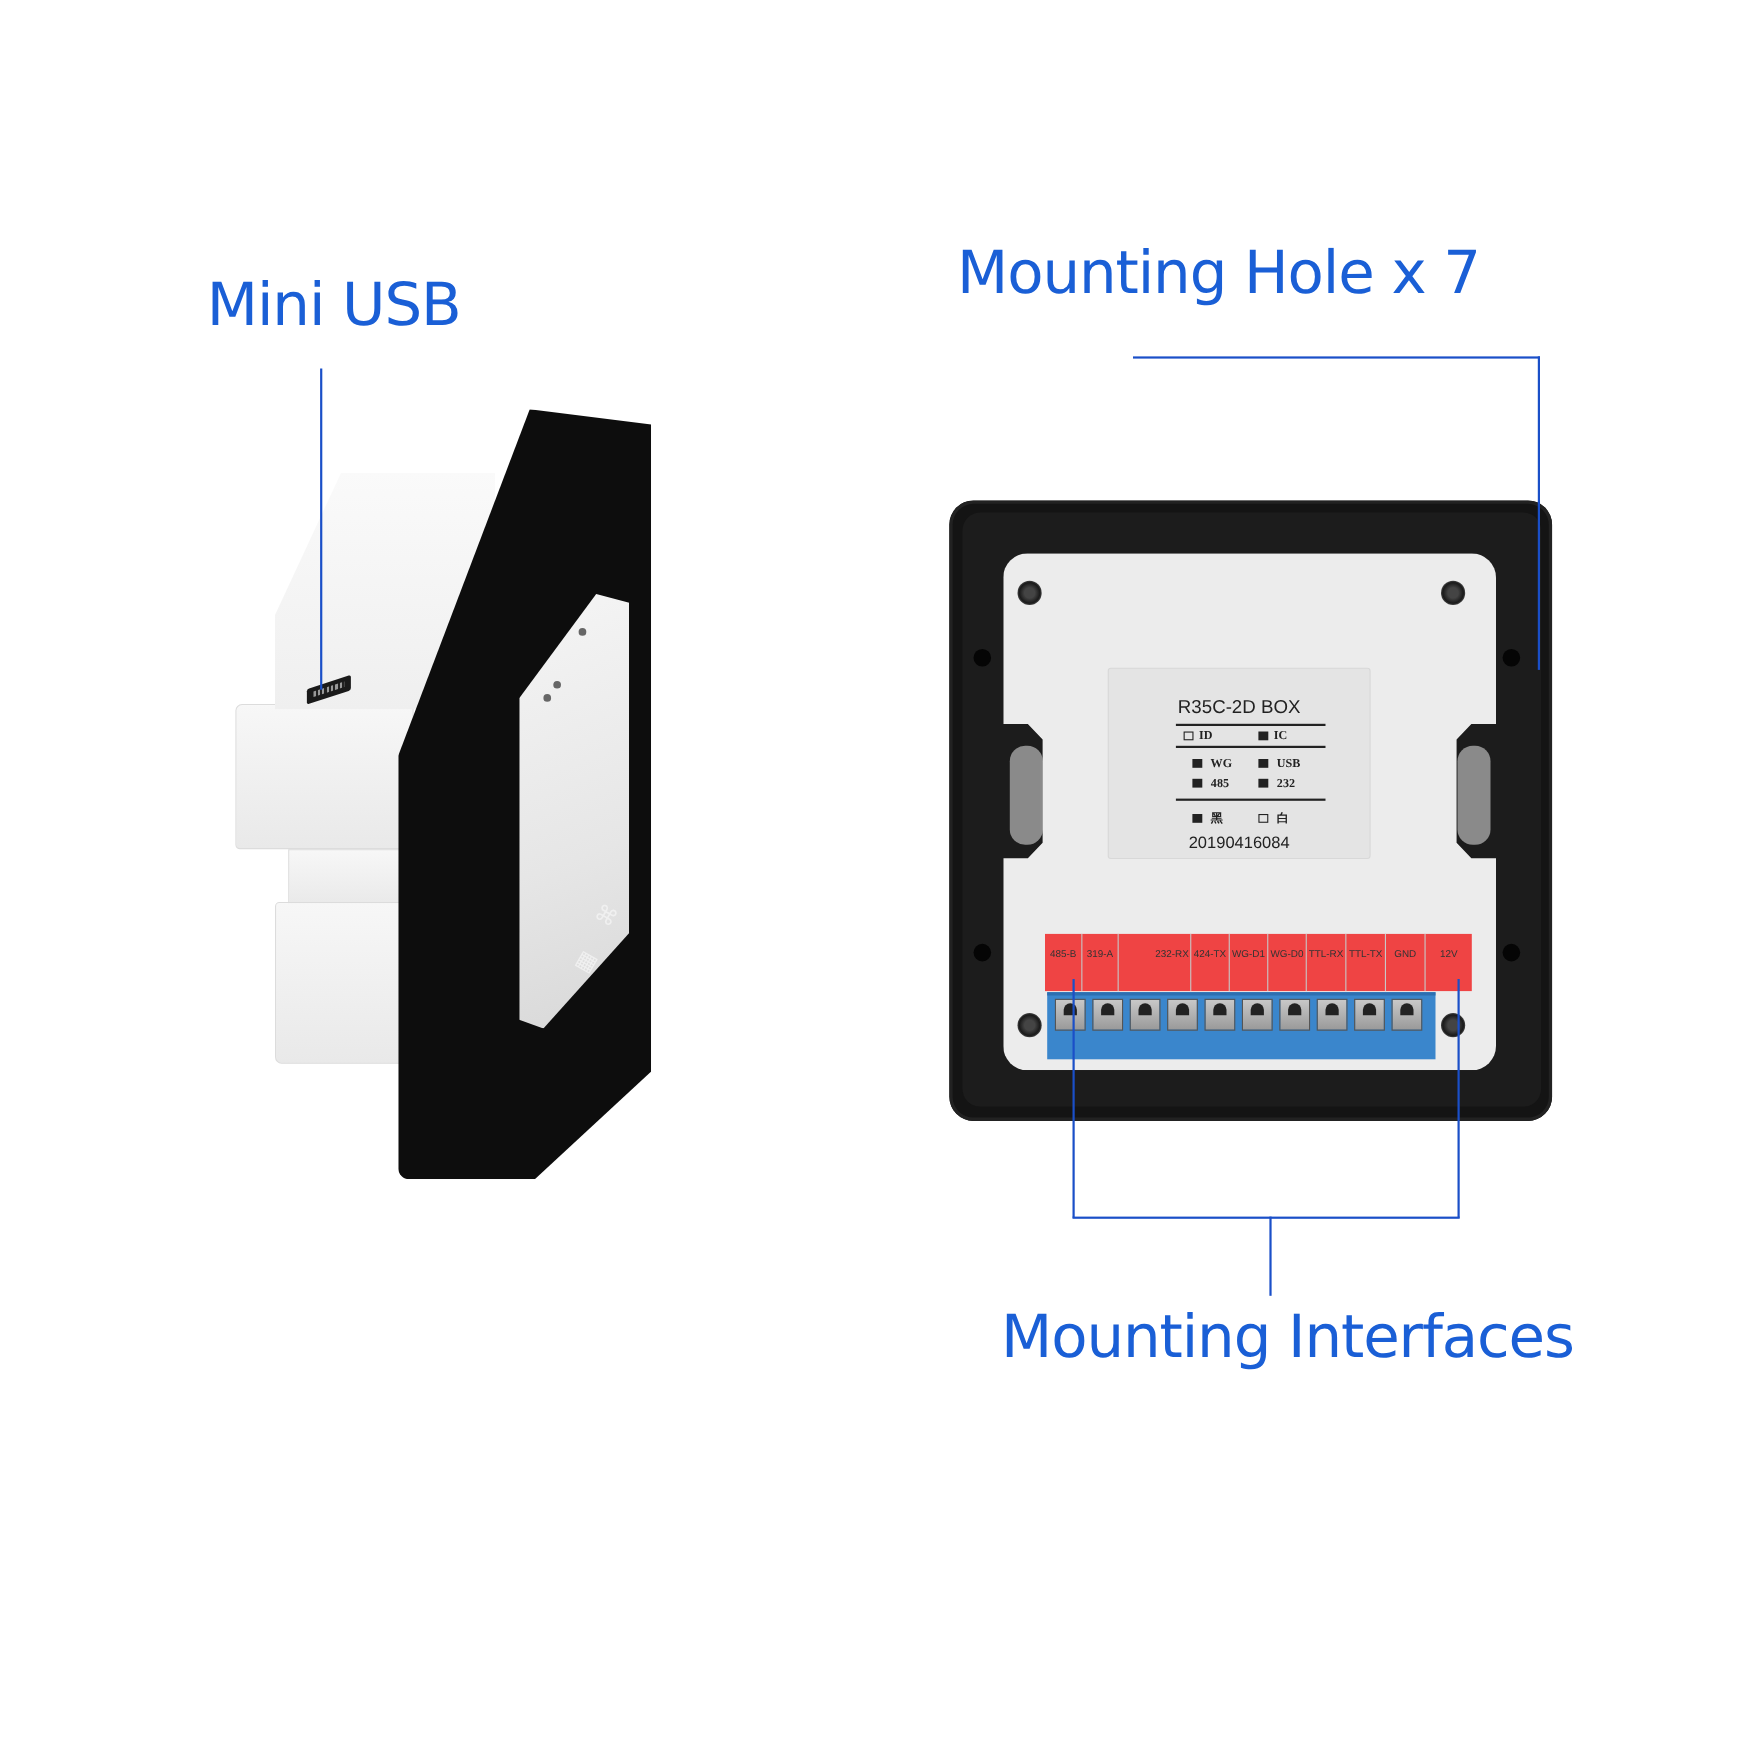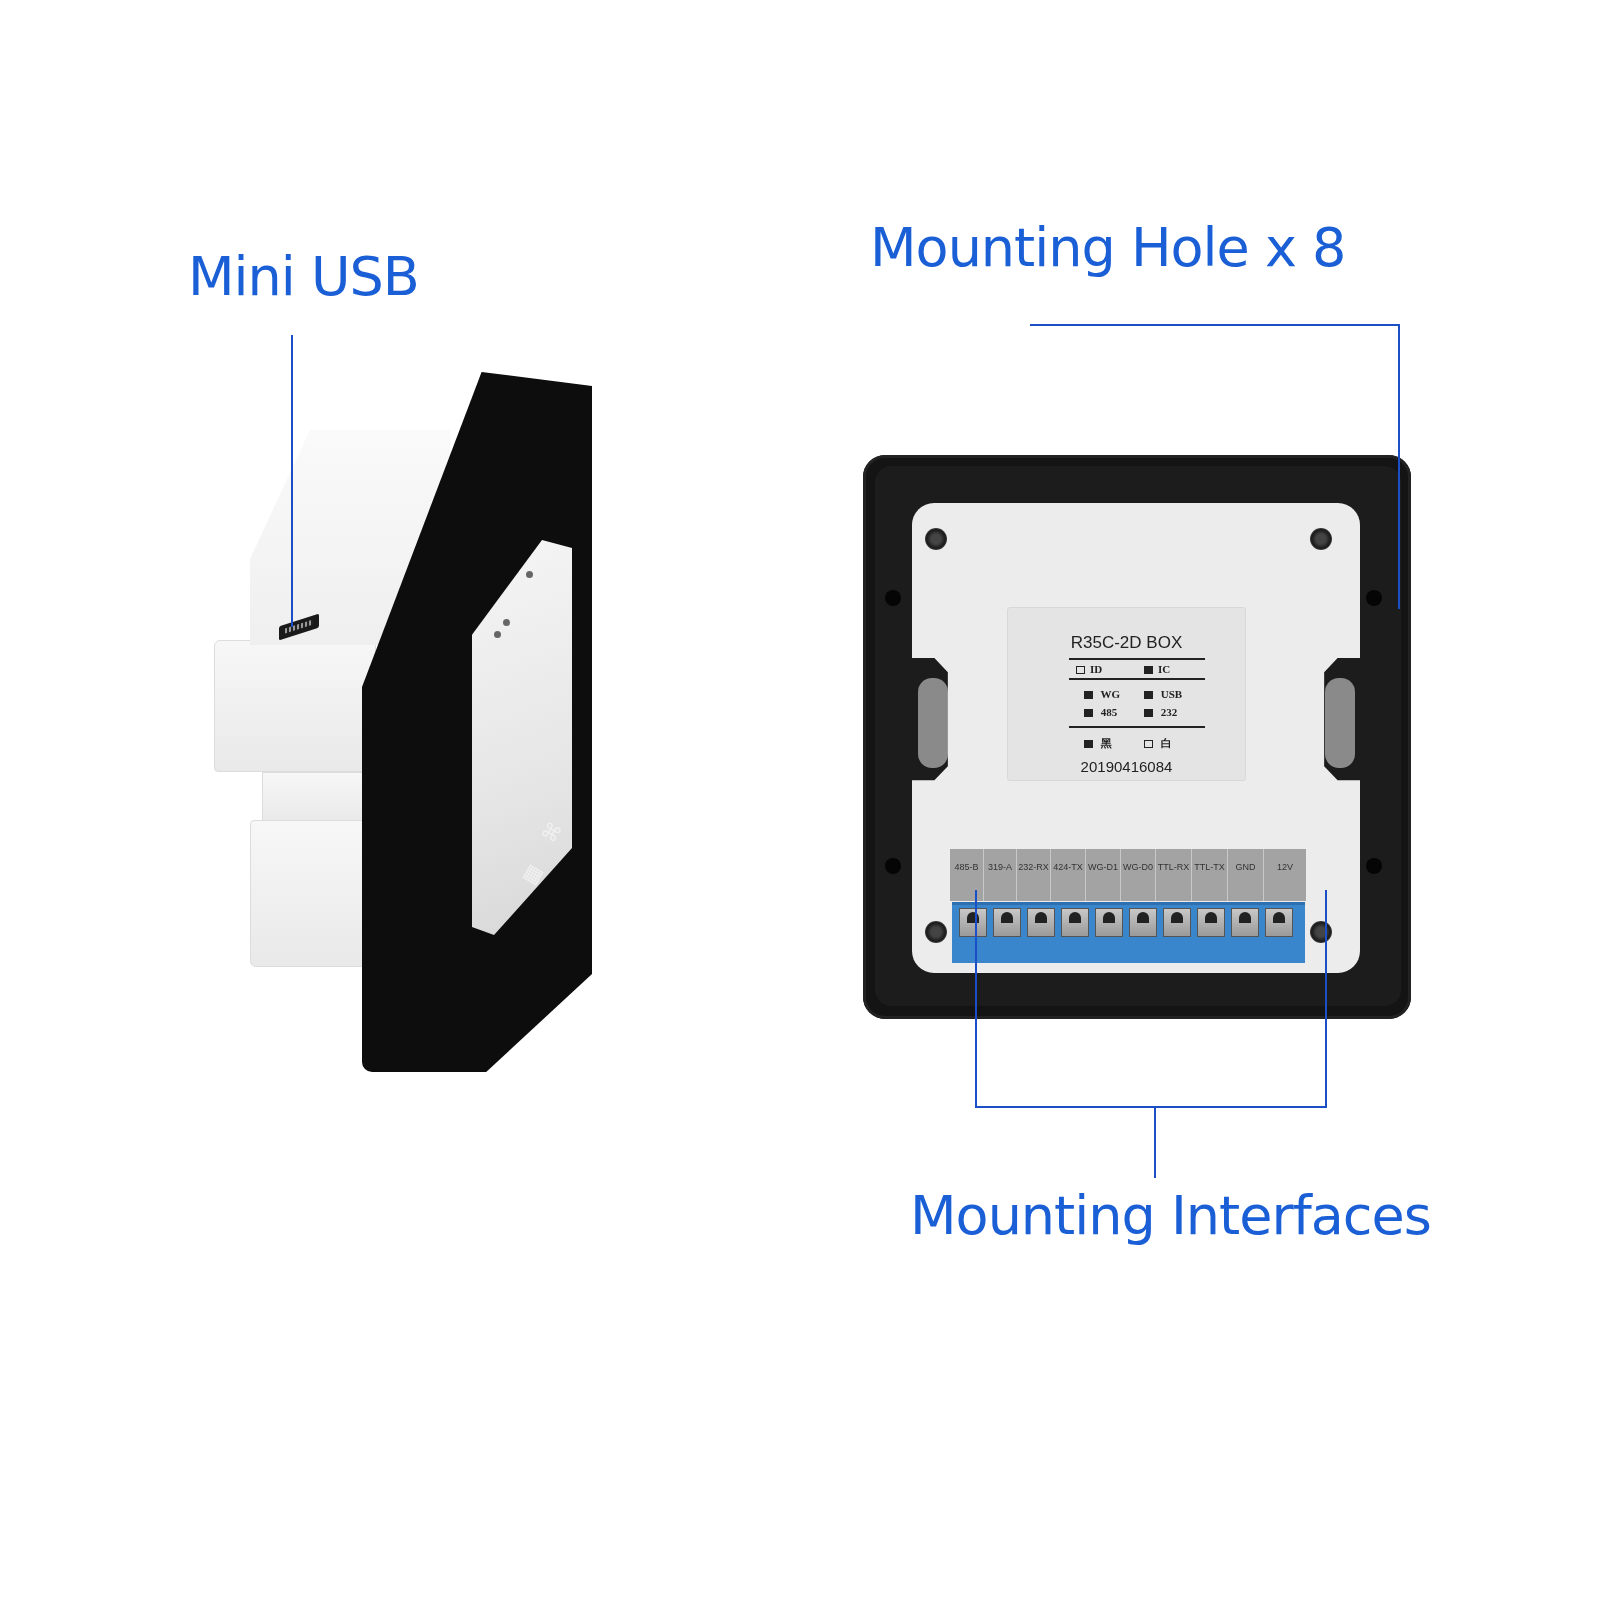--- a/index.html
+++ b/index.html
@@ -21,31 +21,31 @@
   .screw{position:absolute;width:22px;height:22px;border-radius:50%;background:radial-gradient(circle,#444 30%,#1a1a1a 60%,#777 85%);}
   .mhole{position:absolute;width:16px;height:16px;border-radius:50%;background:#050505;}
   .label-sticker{position:absolute;left:1007px;top:607px;width:237px;height:172px;background:#e4e4e4;border:1px solid #d8d8d8;border-radius:3px;}
   .lbl-title{position:absolute;left:0;right:0;top:25px;text-align:center;font-family:"Liberation Sans",sans-serif;font-size:17px;color:#222;}
   .lbl-rule{position:absolute;left:61px;width:136px;height:2px;background:#222;}
   .lbl-row{position:absolute;font-family:Liberation Serif, serif;font-size:11px;color:#222;font-weight:bold;}
   .box{display:inline-block;width:9px;height:8px;margin-right:5px;vertical-align:-1px;}
   .box.filled{background:#222;}
   .box.empty{border:1.5px solid #222;width:7px;height:6px;}
   .serial{position:absolute;left:0;right:0;top:150px;text-align:center;font-family:"Liberation Sans",sans-serif;font-size:15px;color:#222;}
-  .term-labels{position:absolute;left:950px;top:849px;height:52px;display:flex;background:#a3a3a3;}
+  .term-labels{position:absolute;left:950px;top:849px;height:52px;display:flex;background:#ef4444;}
   .term-label{height:52px;border-right:1px solid #c8c8c8;font-family:"Liberation Sans",sans-serif;font-size:9px;color:#333;display:flex;align-items:flex-start;justify-content:center;padding-top:13px;box-sizing:border-box;}
   .terminal-block{position:absolute;left:952px;top:902px;width:353px;height:58px;background:#3a86cc;border-top:3px solid #2d6fb0;}
   .terminal{position:absolute;top:3px;width:26px;height:27px;background:linear-gradient(180deg,#c8c8c8,#9a9a9a);border:1px solid #555;}
   .terminal:after{content:"";position:absolute;left:7px;top:3px;width:12px;height:11px;background:#222;border-radius:6px 6px 0 0;}
 </style>
 </head>
 <body>
 
 <div class="callout" style="left:188px;top:245px;font-size:54px;">Mini USB</div>
-<div class="callout" style="left:870px;top:216px;font-size:54px;">Mounting Hole x 8</div>
+<div class="callout" style="left:870px;top:216px;font-size:54px;">Mounting Hole x 7</div>
 <div class="callout" style="left:910px;top:1184px;font-size:54px;">Mounting Interfaces</div>
 
 <div>
   <div class="blk" style="left:214px;top:640px;width:160px;height:130px;border-radius:6px 0 0 4px;"></div>
   <div class="blk" style="left:250px;top:430px;width:200px;height:215px;background:linear-gradient(180deg,#fafafa,#efefef);clip-path:polygon(30% 0,100% 0,100% 100%,0 100%,0 60%);border:none;"></div>
   <div class="blk" style="left:262px;top:772px;width:112px;height:50px;"></div>
   <div class="blk" style="left:250px;top:820px;width:124px;height:145px;border-radius:4px 0 0 6px;"></div>
   <div class="usb-port"></div>
   <div class="bezel"></div>
   <div class="screen"></div>
@@ -85,21 +85,21 @@
     <div class="lbl-row" style="left:136px;top:98px;"><span class="box filled"></span> <span>232</span></div>
     <div class="lbl-rule" style="top:118px;"></div>
     <div class="lbl-row" style="left:76px;top:128px;"><span class="box filled"></span> <span>黑</span></div>
     <div class="lbl-row" style="left:136px;top:128px;"><span class="box empty"></span> <span>白</span></div>
     <div class="serial">20190416084</div>
   </div>
 
   <div class="term-labels">
     <div class="term-label" style="width:34px;">485-B</div>
     <div class="term-label" style="width:33px;">319-A</div>
-    <div class="term-label" style="width:34px;">232-RX</div>
+    <div class="term-label" style="width:34px;margin-left:32px;">232-RX</div>
     <div class="term-label" style="width:35px;">424-TX</div>
     <div class="term-label" style="width:35px;">WG-D1</div>
     <div class="term-label" style="width:35px;">WG-D0</div>
     <div class="term-label" style="width:36px;">TTL-RX</div>
     <div class="term-label" style="width:36px;">TTL-TX</div>
     <div class="term-label" style="width:36px;">GND</div>
     <div class="term-label" style="width:42px;border-right:none;">12V</div>
   </div>
 
   <div class="terminal-block">

